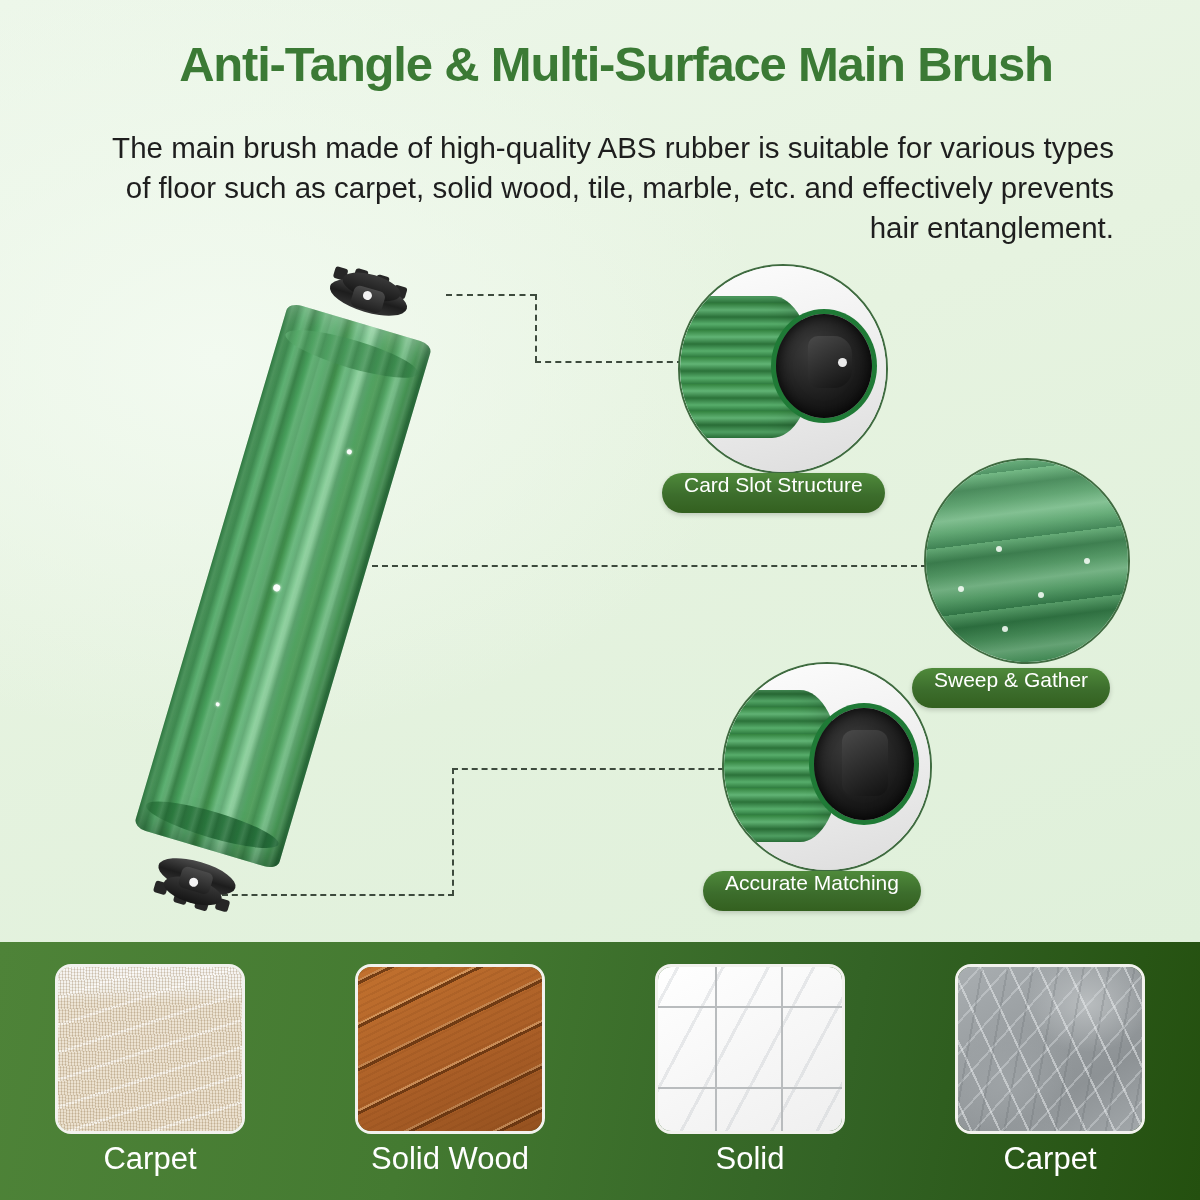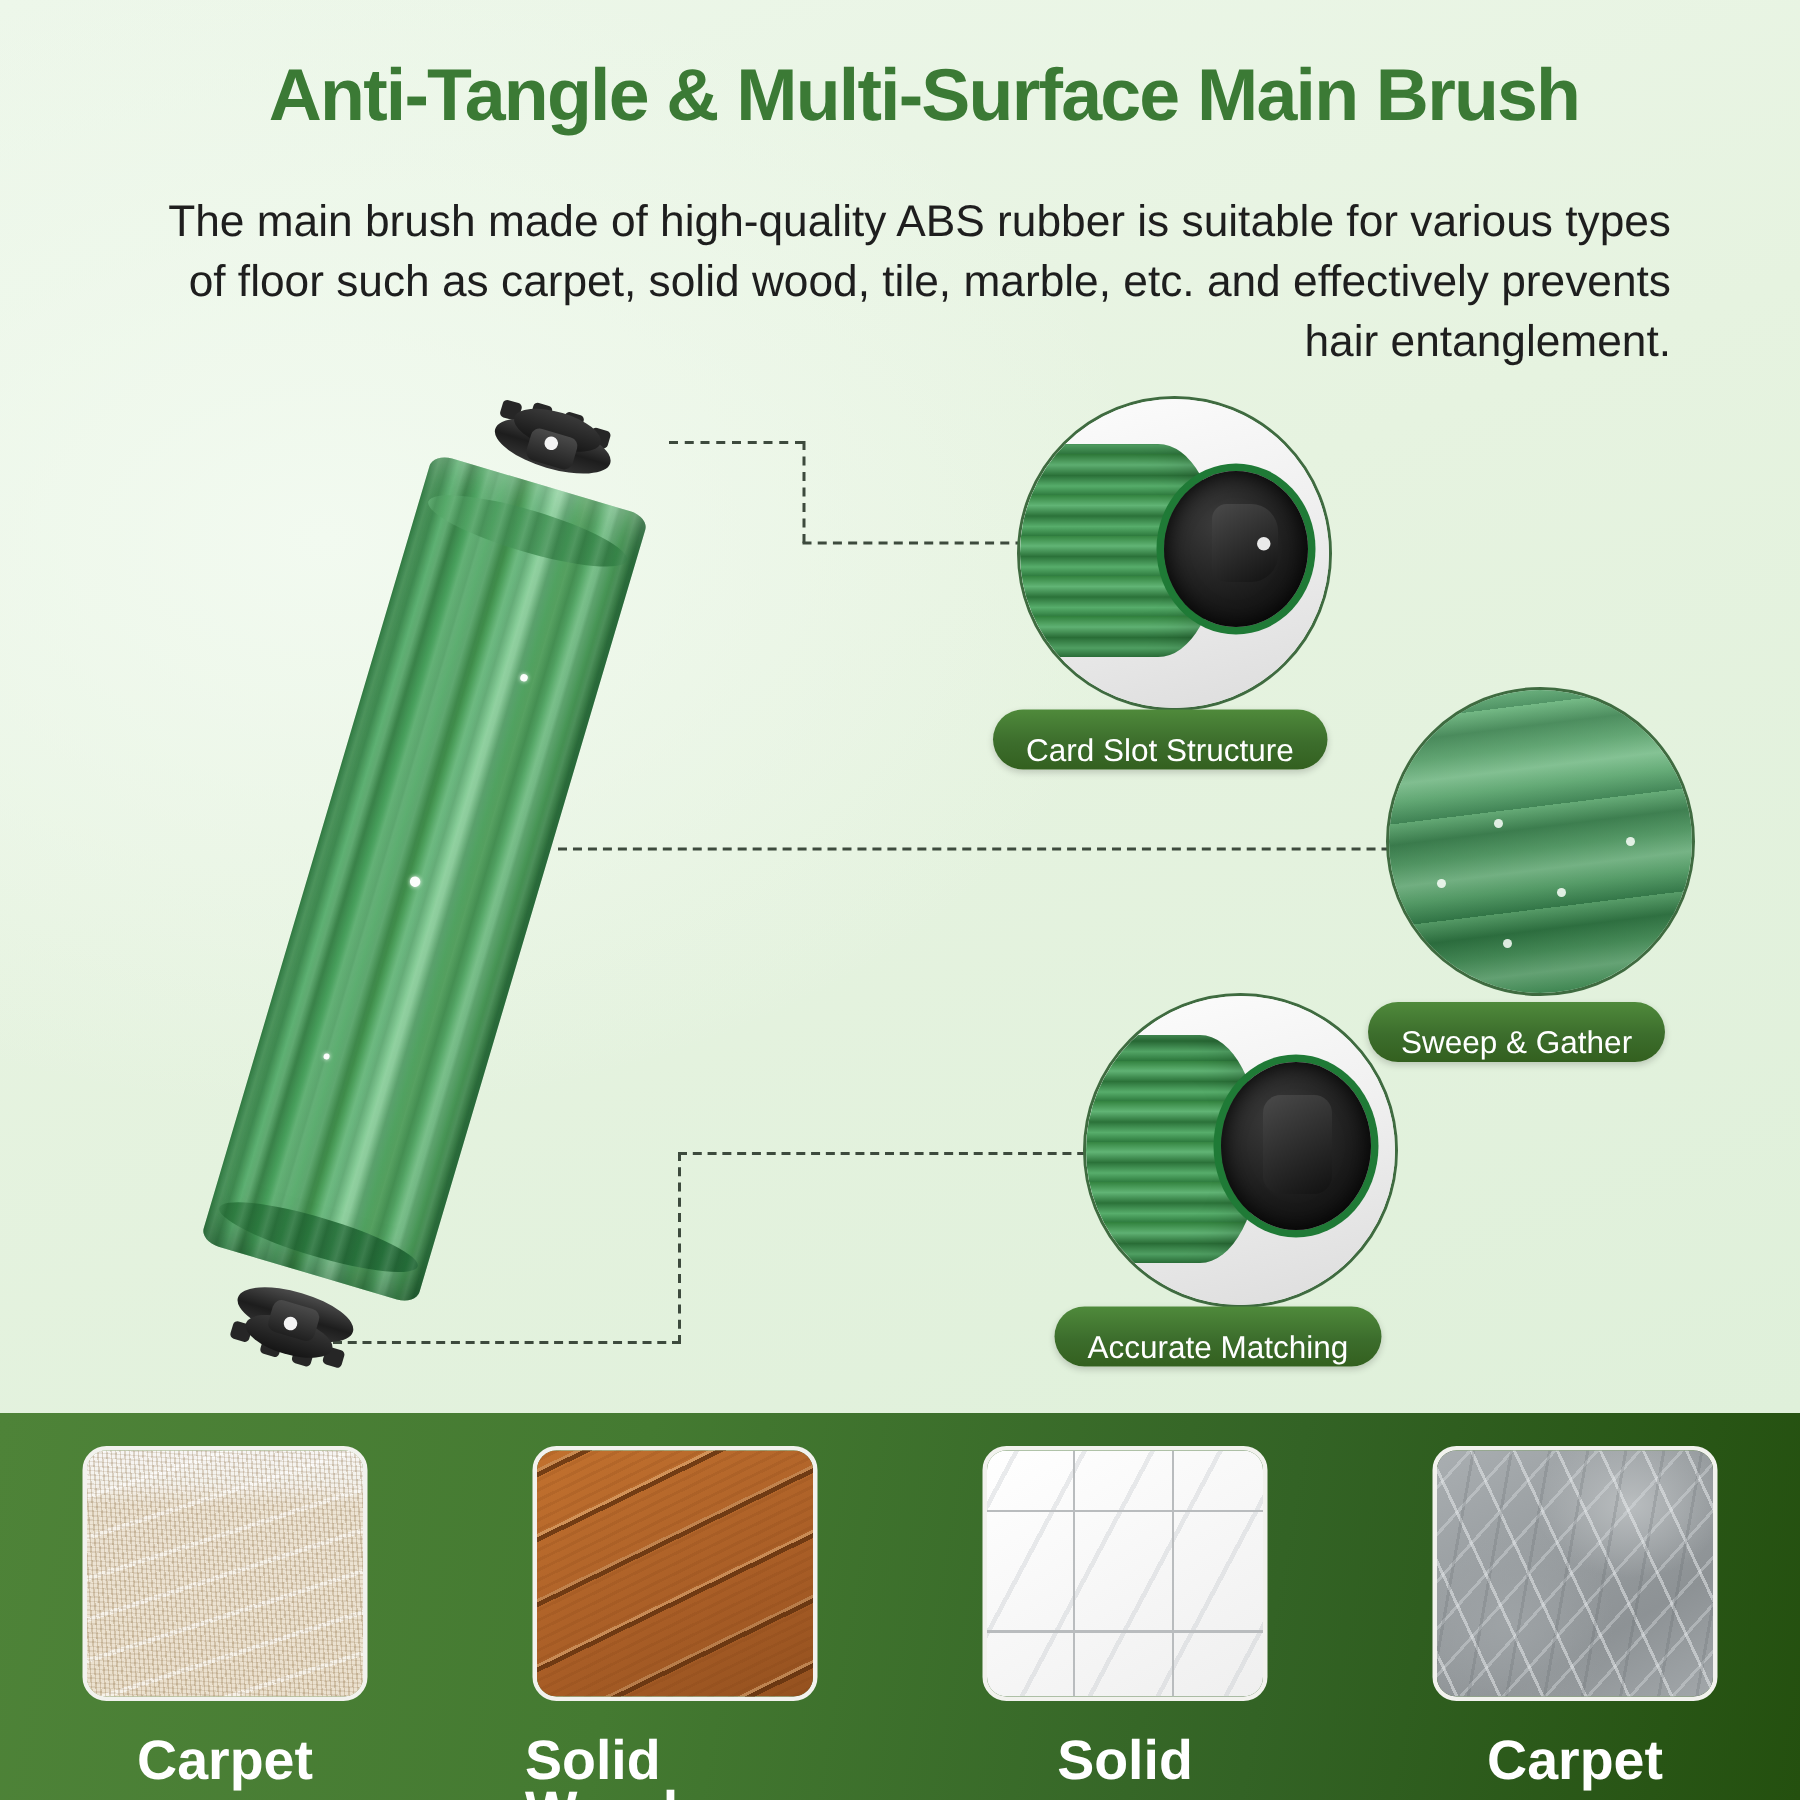--- a/index.html
+++ b/index.html
@@ -256,21 +256,21 @@
     width: 6px; height: 6px; border-radius: 50%;
     background: rgba(250,255,250,0.85);
     z-index: 2;
   }
 
   
   .badge {
     position: absolute;
     z-index: 6;
     display: flex;
-    align-items: flex-end;
+    align-items: flex-start;
     justify-content: center;
     height: 40px;
     padding: 0 22px;
     border-radius: 20px;
     background: linear-gradient(180deg, #4f8a3b 0%, #3c6d2c 55%, #33601f 100%);
     color: #ffffff;
     font-size: 21px;
     white-space: nowrap;
     box-shadow: 0 2px 5px rgba(0,0,0,0.18);
   }
@@ -305,25 +305,24 @@
   .floor-card {
     width: 190px;
     height: 170px;
     border-radius: 16px;
     border: 3px solid #f2f2ee;
     overflow: hidden;
     position: relative;
     box-sizing: border-box;
   }
   .floor-label {
-    margin-top: 23px;
+    margin-top: 8px;
     color: #ffffff;
-    font-size: 37px;
+    font-size: 31px;
     line-height: 34px;
-    font-weight: bold;
   }
 
   
   .tex-carpet {
     position:absolute; inset:0;
     background:
       linear-gradient(180deg, #f4f2ef 0%, #f0ece4 14%, #e6dac5 22%, #e4d6bd 100%),
       #e4d6bd;
   }
   .tex-carpet::before {

